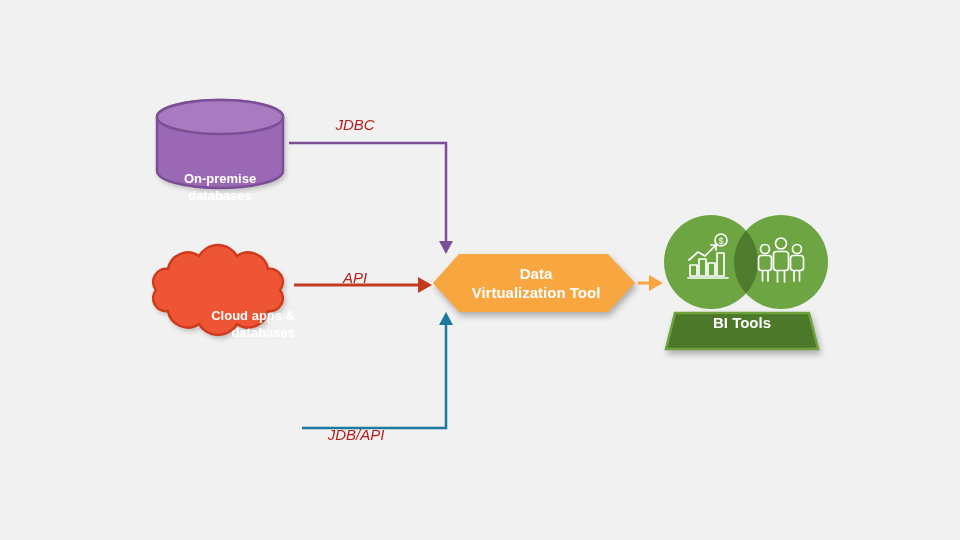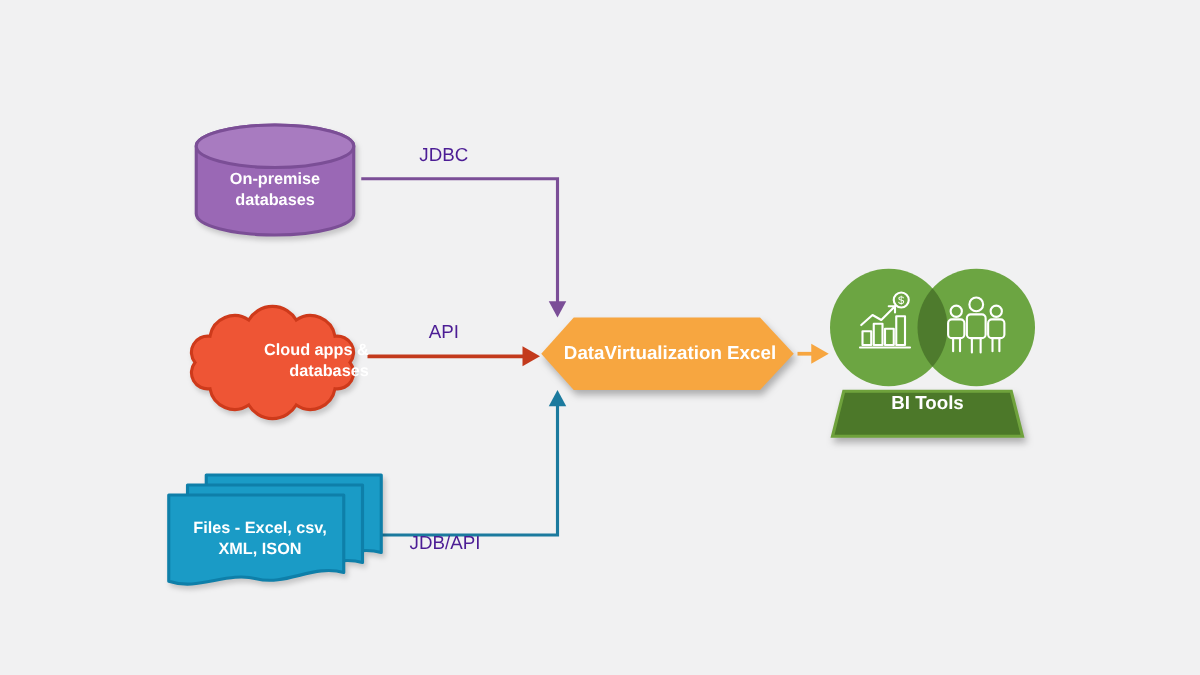--- a/index.html
+++ b/index.html
@@ -21,28 +21,28 @@
   .connectors{position:absolute;left:0;top:0;width:960px;height:540px;pointer-events:none;}
 
   .shape{position:absolute;}
   .shape svg{display:block;}
   .soft-shadow{filter:drop-shadow(2px 3px 2px rgba(0,0,0,.18));}
   .strong-shadow{filter:drop-shadow(2px 4px 3px rgba(0,0,0,.28));}
 
   .shape-label{
     position:absolute;color:#fff;font-weight:bold;
     text-align:center;line-height:1.28;font-size:13px;
-    width:100%;left:0;
+    width:100%;left:0;margin-top:36px;
   }
   .conn-label{
-    position:absolute;color:#4c1d95;font-size:15px;
-    text-align:center;font-weight:normal;
+    position:absolute;color:#b91c1c;font-size:15px;
+    text-align:center;font-weight:normal;font-style:italic;
   }
   .tool-label{
-    position:absolute;inset:0;display:flex;flex-direction:row;
+    position:absolute;inset:0;display:flex;flex-direction:column;
     align-items:center;justify-content:center;
     color:#fff;font-weight:bold;font-size:15px;line-height:1.3;
   }
   .banner-label{
     position:absolute;inset:0;display:flex;align-items:center;justify-content:center;
     color:#fff;font-weight:bold;font-size:15px;padding-bottom:20px;
   }
 </style>
 </head>
 <body>
@@ -89,45 +89,32 @@
       <path d="M13 54 A13 13 0 0 1 25 33 A20 20 0 0 1 56 20 A22 22 0 0 1 94 20 A20 20 0 0 1 125 33
                A13 13 0 0 1 137 54 A13 13 0 0 1 125 75 A20 20 0 0 1 94 88 A22 22 0 0 1 56 88
                A20 20 0 0 1 25 75 A13 13 0 0 1 13 54 Z" fill="#ee5535" stroke="#ce3a1b" stroke-width="2.5"></path>
     </svg>
     <div class="shape-label" style="top:36px;text-align:right;">
       <span>Cloud apps &amp;</span><br>
       <span>databases</span>
     </div>
   </div>
 
-  <div class="shape" style="left:133px;top:378px;width:180px;height:100px;">
-    <svg class="soft-shadow" width="180" height="100" viewBox="0 0 180 100">
-      <g fill="#1a9bc6" stroke="#0e7fa9" stroke-width="2.5" stroke-linejoin="round">
-        <path transform="translate(30,0)" d="M2 2 H142 V64 C118 57 96 75 72 69 C48 63 26 79 2 71 Z"></path>
-        <path transform="translate(15,8)" d="M2 2 H142 V64 C118 57 96 75 72 69 C48 63 26 79 2 71 Z"></path>
-        <path transform="translate(0,16)" d="M2 2 H142 V64 C118 57 96 75 72 69 C48 63 26 79 2 71 Z"></path>
-      </g>
-    </svg>
-    <div class="shape-label" style="top:36px;width:150px;">
-      <span>Files - Excel, csv,</span><br>
-      <span>XML, ISON</span>
-    </div>
-  </div>
 
   <div class="conn-label" style="left:320px;top:116px;width:70px;">JDBC</div>
-  <div class="conn-label" style="left:320px;top:257px;width:70px;">API</div>
+  <div class="conn-label" style="left:320px;top:269px;width:70px;">API</div>
   <div class="conn-label" style="left:316px;top:426px;width:80px;">JDB/API</div>
 
   <div class="shape" style="left:430px;top:248px;width:212px;height:70px;">
     <svg class="strong-shadow" width="212" height="70" viewBox="0 0 212 70">
       <polygon points="3,35 29,6 178,6 205,35 178,64 29,64" fill="#f7a640"></polygon>
     </svg>
     <div class="tool-label">
       <span>Data</span>
-      <span>Virtualization Excel</span>
+      <span>Virtualization Tool</span>
     </div>
   </div>
 
   <div class="shape" style="left:663px;top:213px;width:166px;height:98px;">
     <svg width="166" height="98" viewBox="0 0 166 98">
       <defs>
         <clipPath id="leftClip">
             <circle cx="48" cy="49" r="47"></circle>
           </clipPath>
       </defs>

